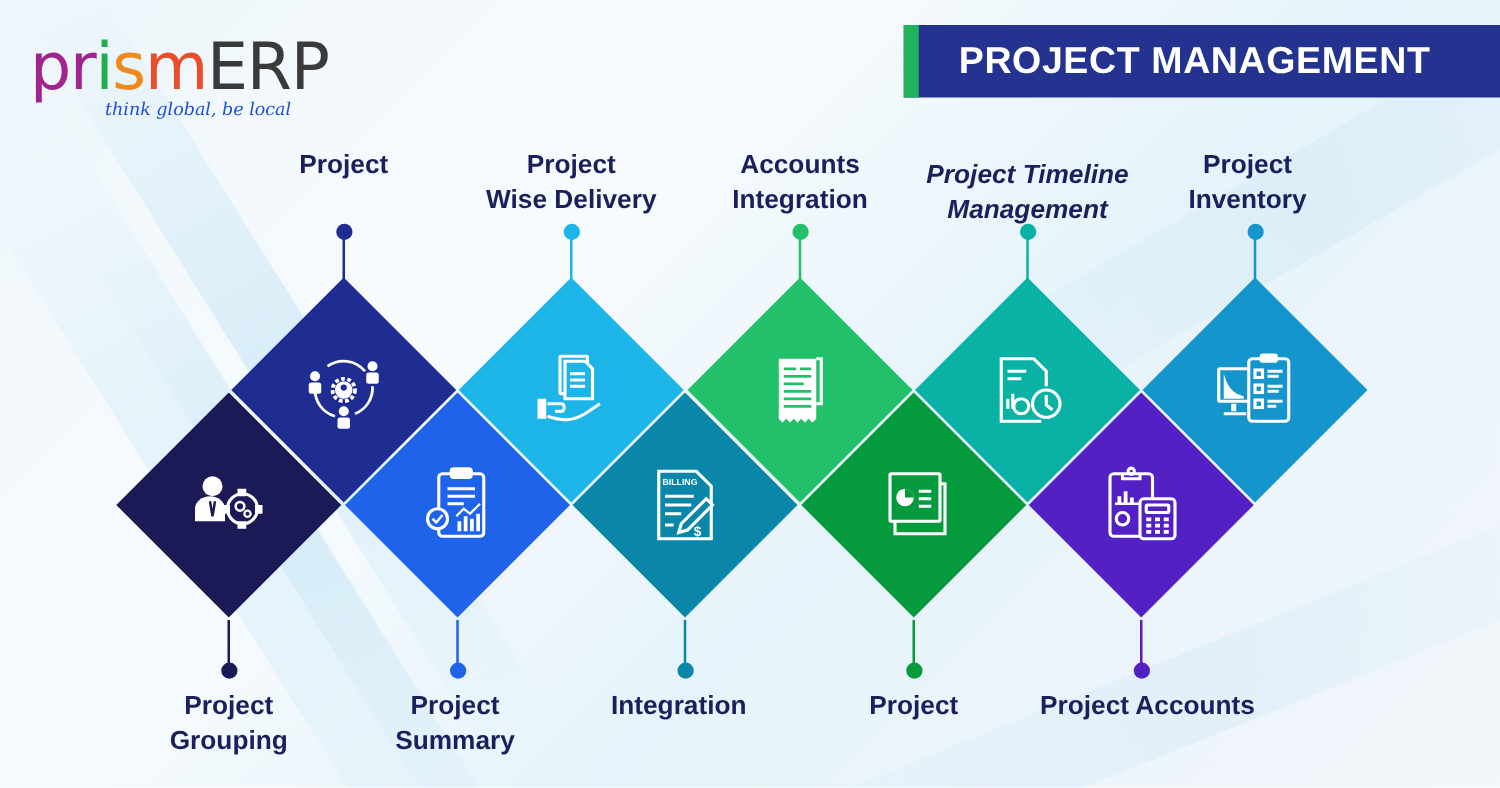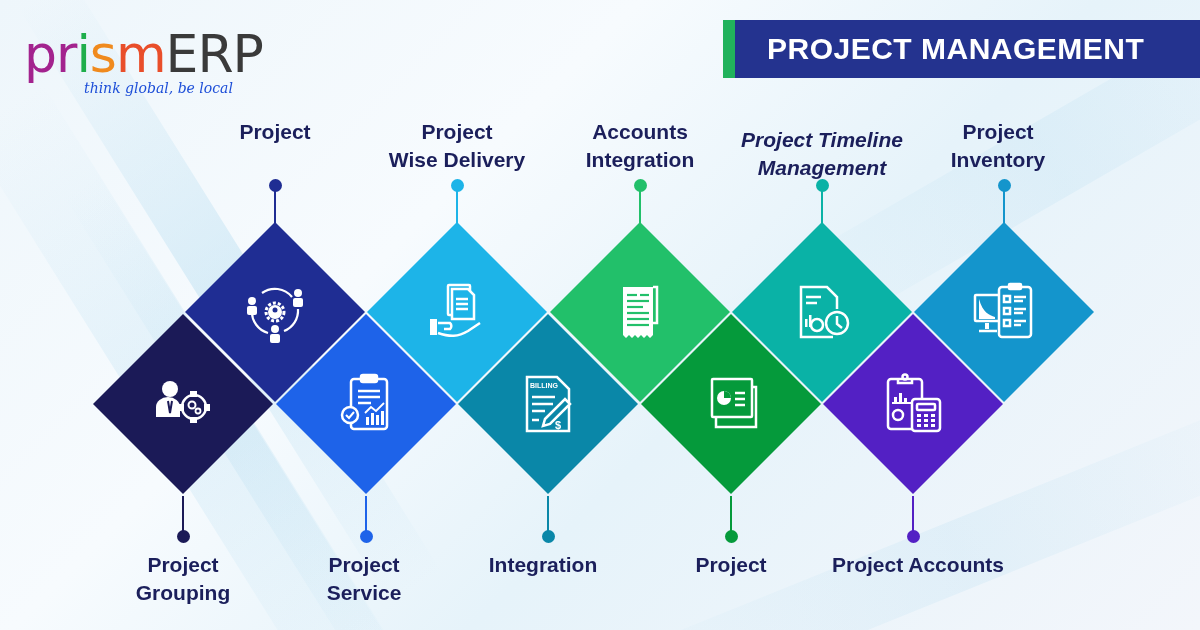--- a/index.html
+++ b/index.html
@@ -281,21 +281,21 @@
 <div class="dot" style="left:177px;top:530px;background:#1b1a57;"></div>
 <div class="label" style="left:73px;top:551px;">
   <div>Project</div>
   <div>Grouping</div>
 </div>
 
 <div class="stem" style="left:365px;top:496px;height:36px;background:#1e63e9;"></div>
 <div class="dot" style="left:360px;top:530px;background:#1e63e9;"></div>
 <div class="label" style="left:254px;top:551px;">
   <div>Project</div>
-  <div>Service</div>
+  <div>Summary</div>
 </div>
 
 <div class="stem" style="left:547px;top:496px;height:36px;background:#0a87a8;"></div>
 <div class="dot" style="left:542px;top:530px;background:#0a87a8;"></div>
 <div class="label" style="left:433px;top:551px;">
   <div>Integration</div>
 </div>
 
 <div class="stem" style="left:730px;top:496px;height:36px;background:#059a3b;"></div>
 <div class="dot" style="left:725px;top:530px;background:#059a3b;"></div>

